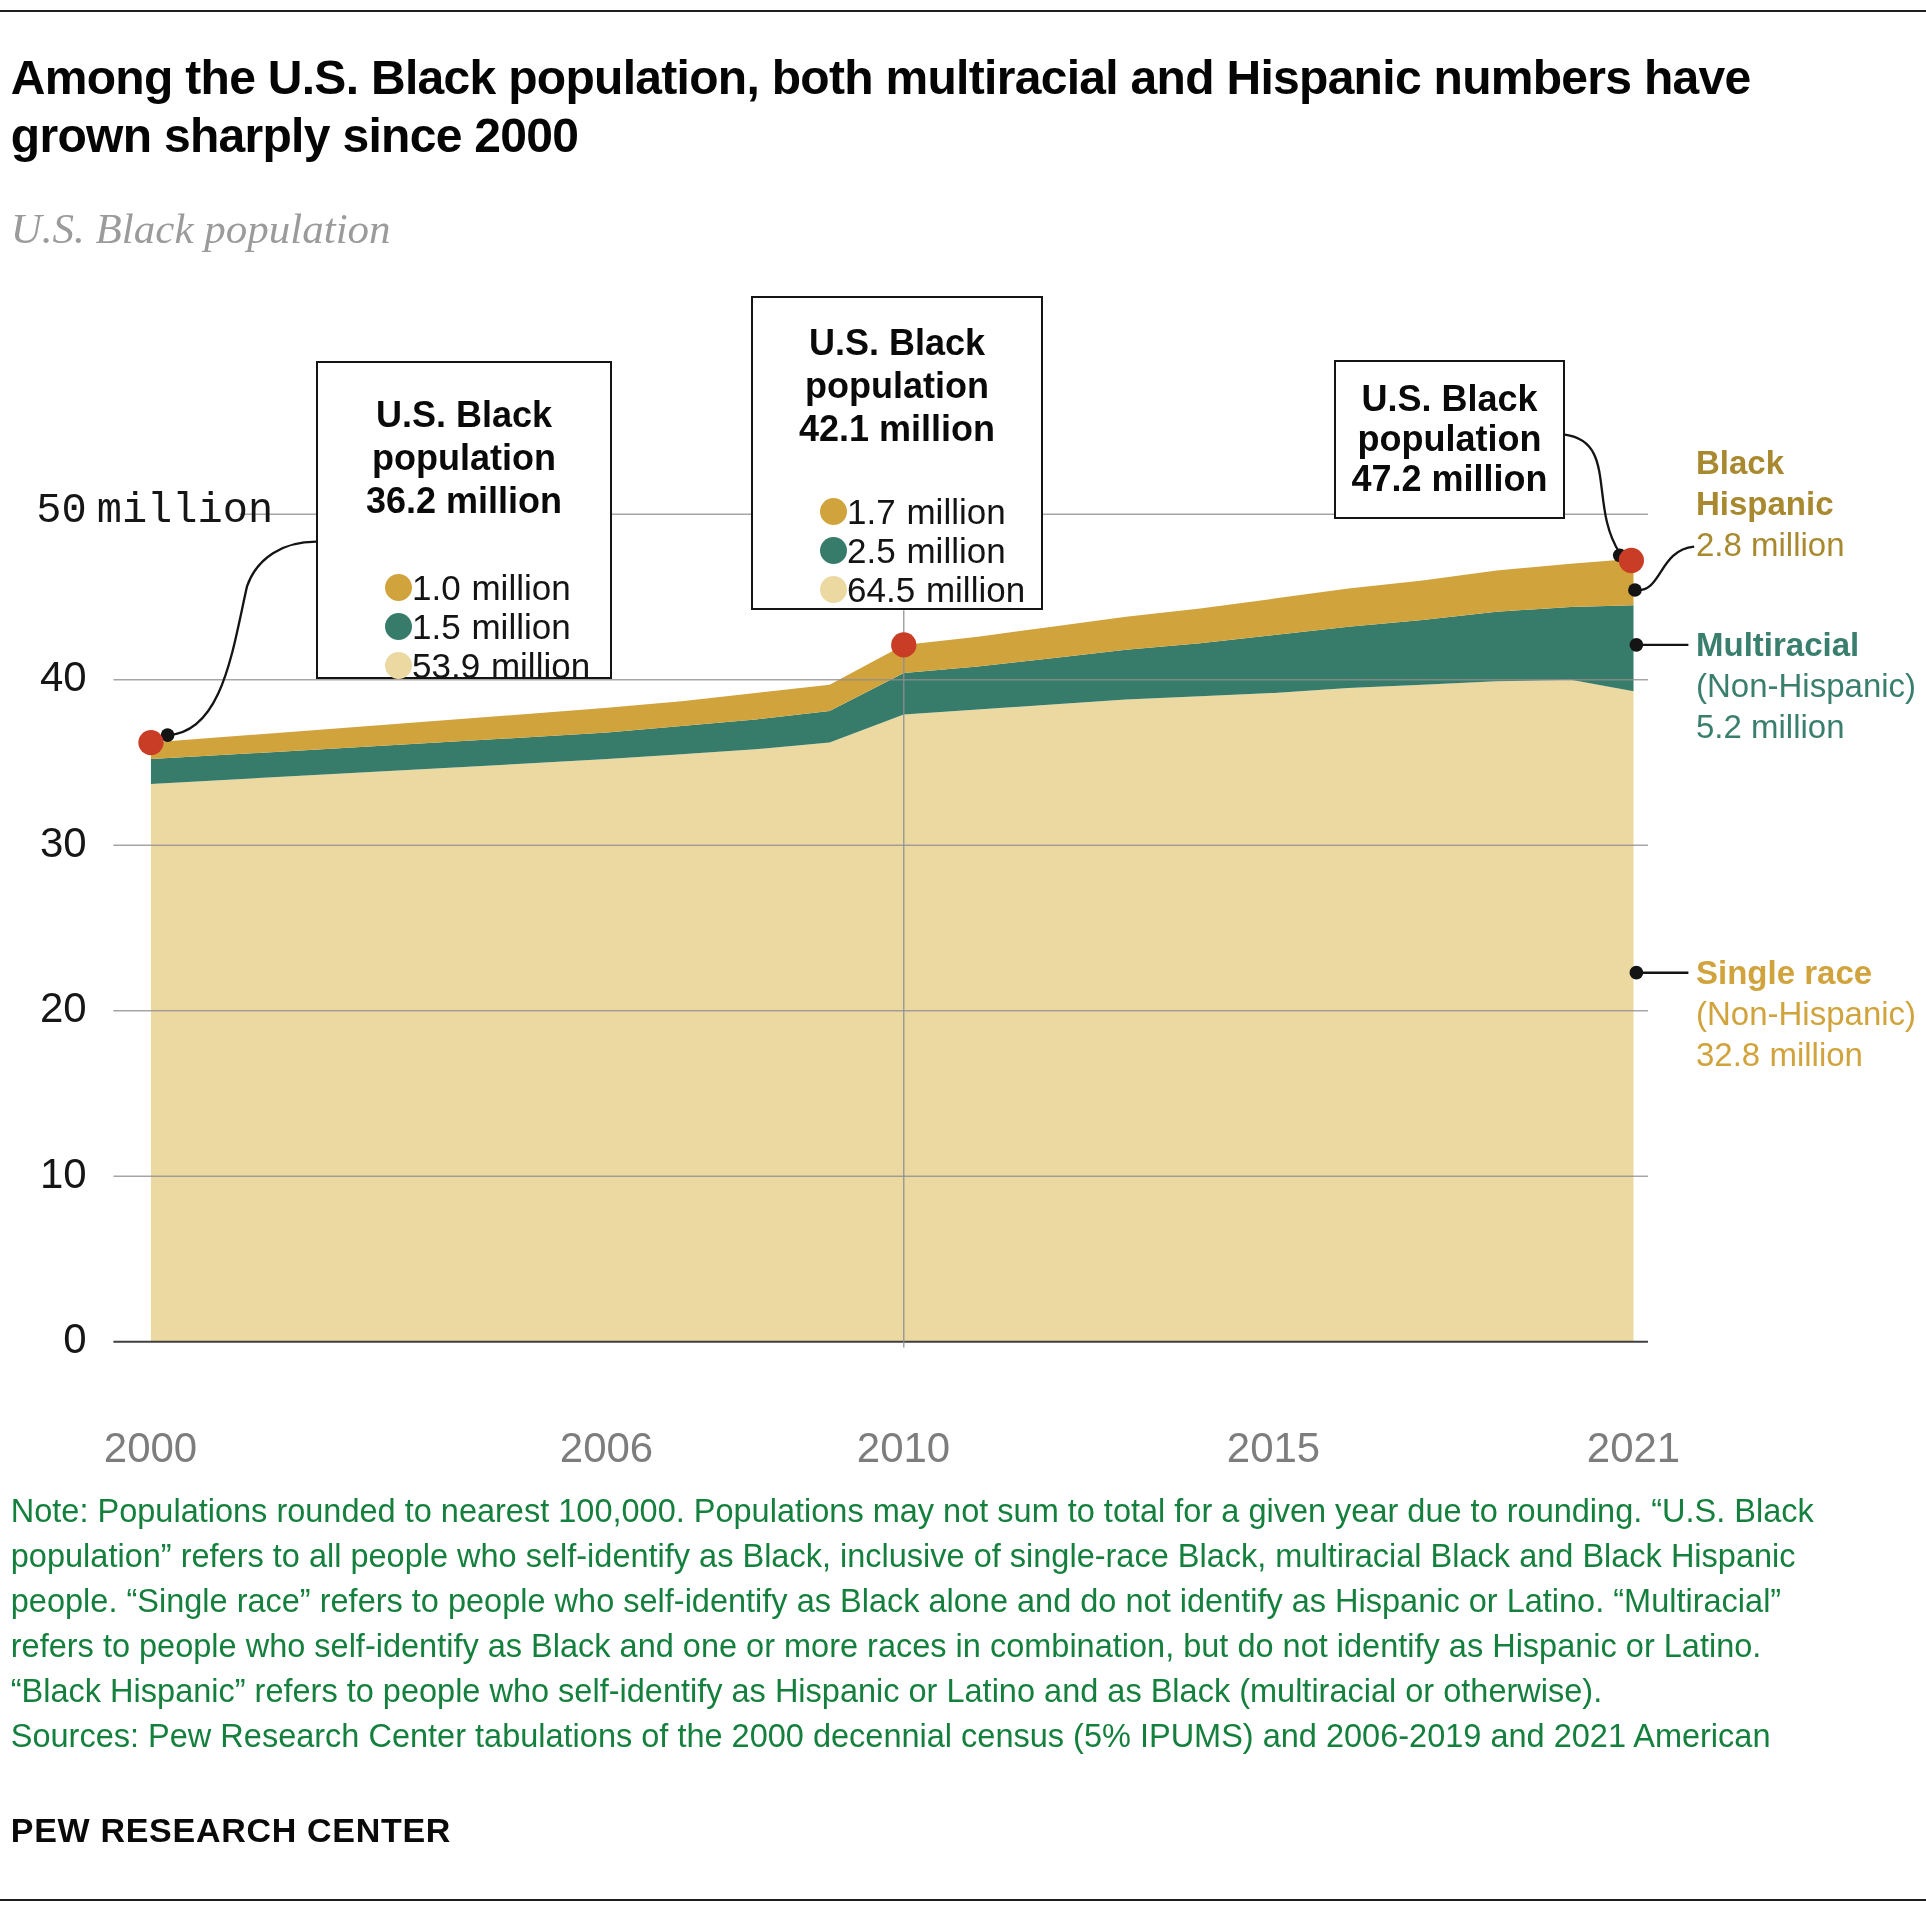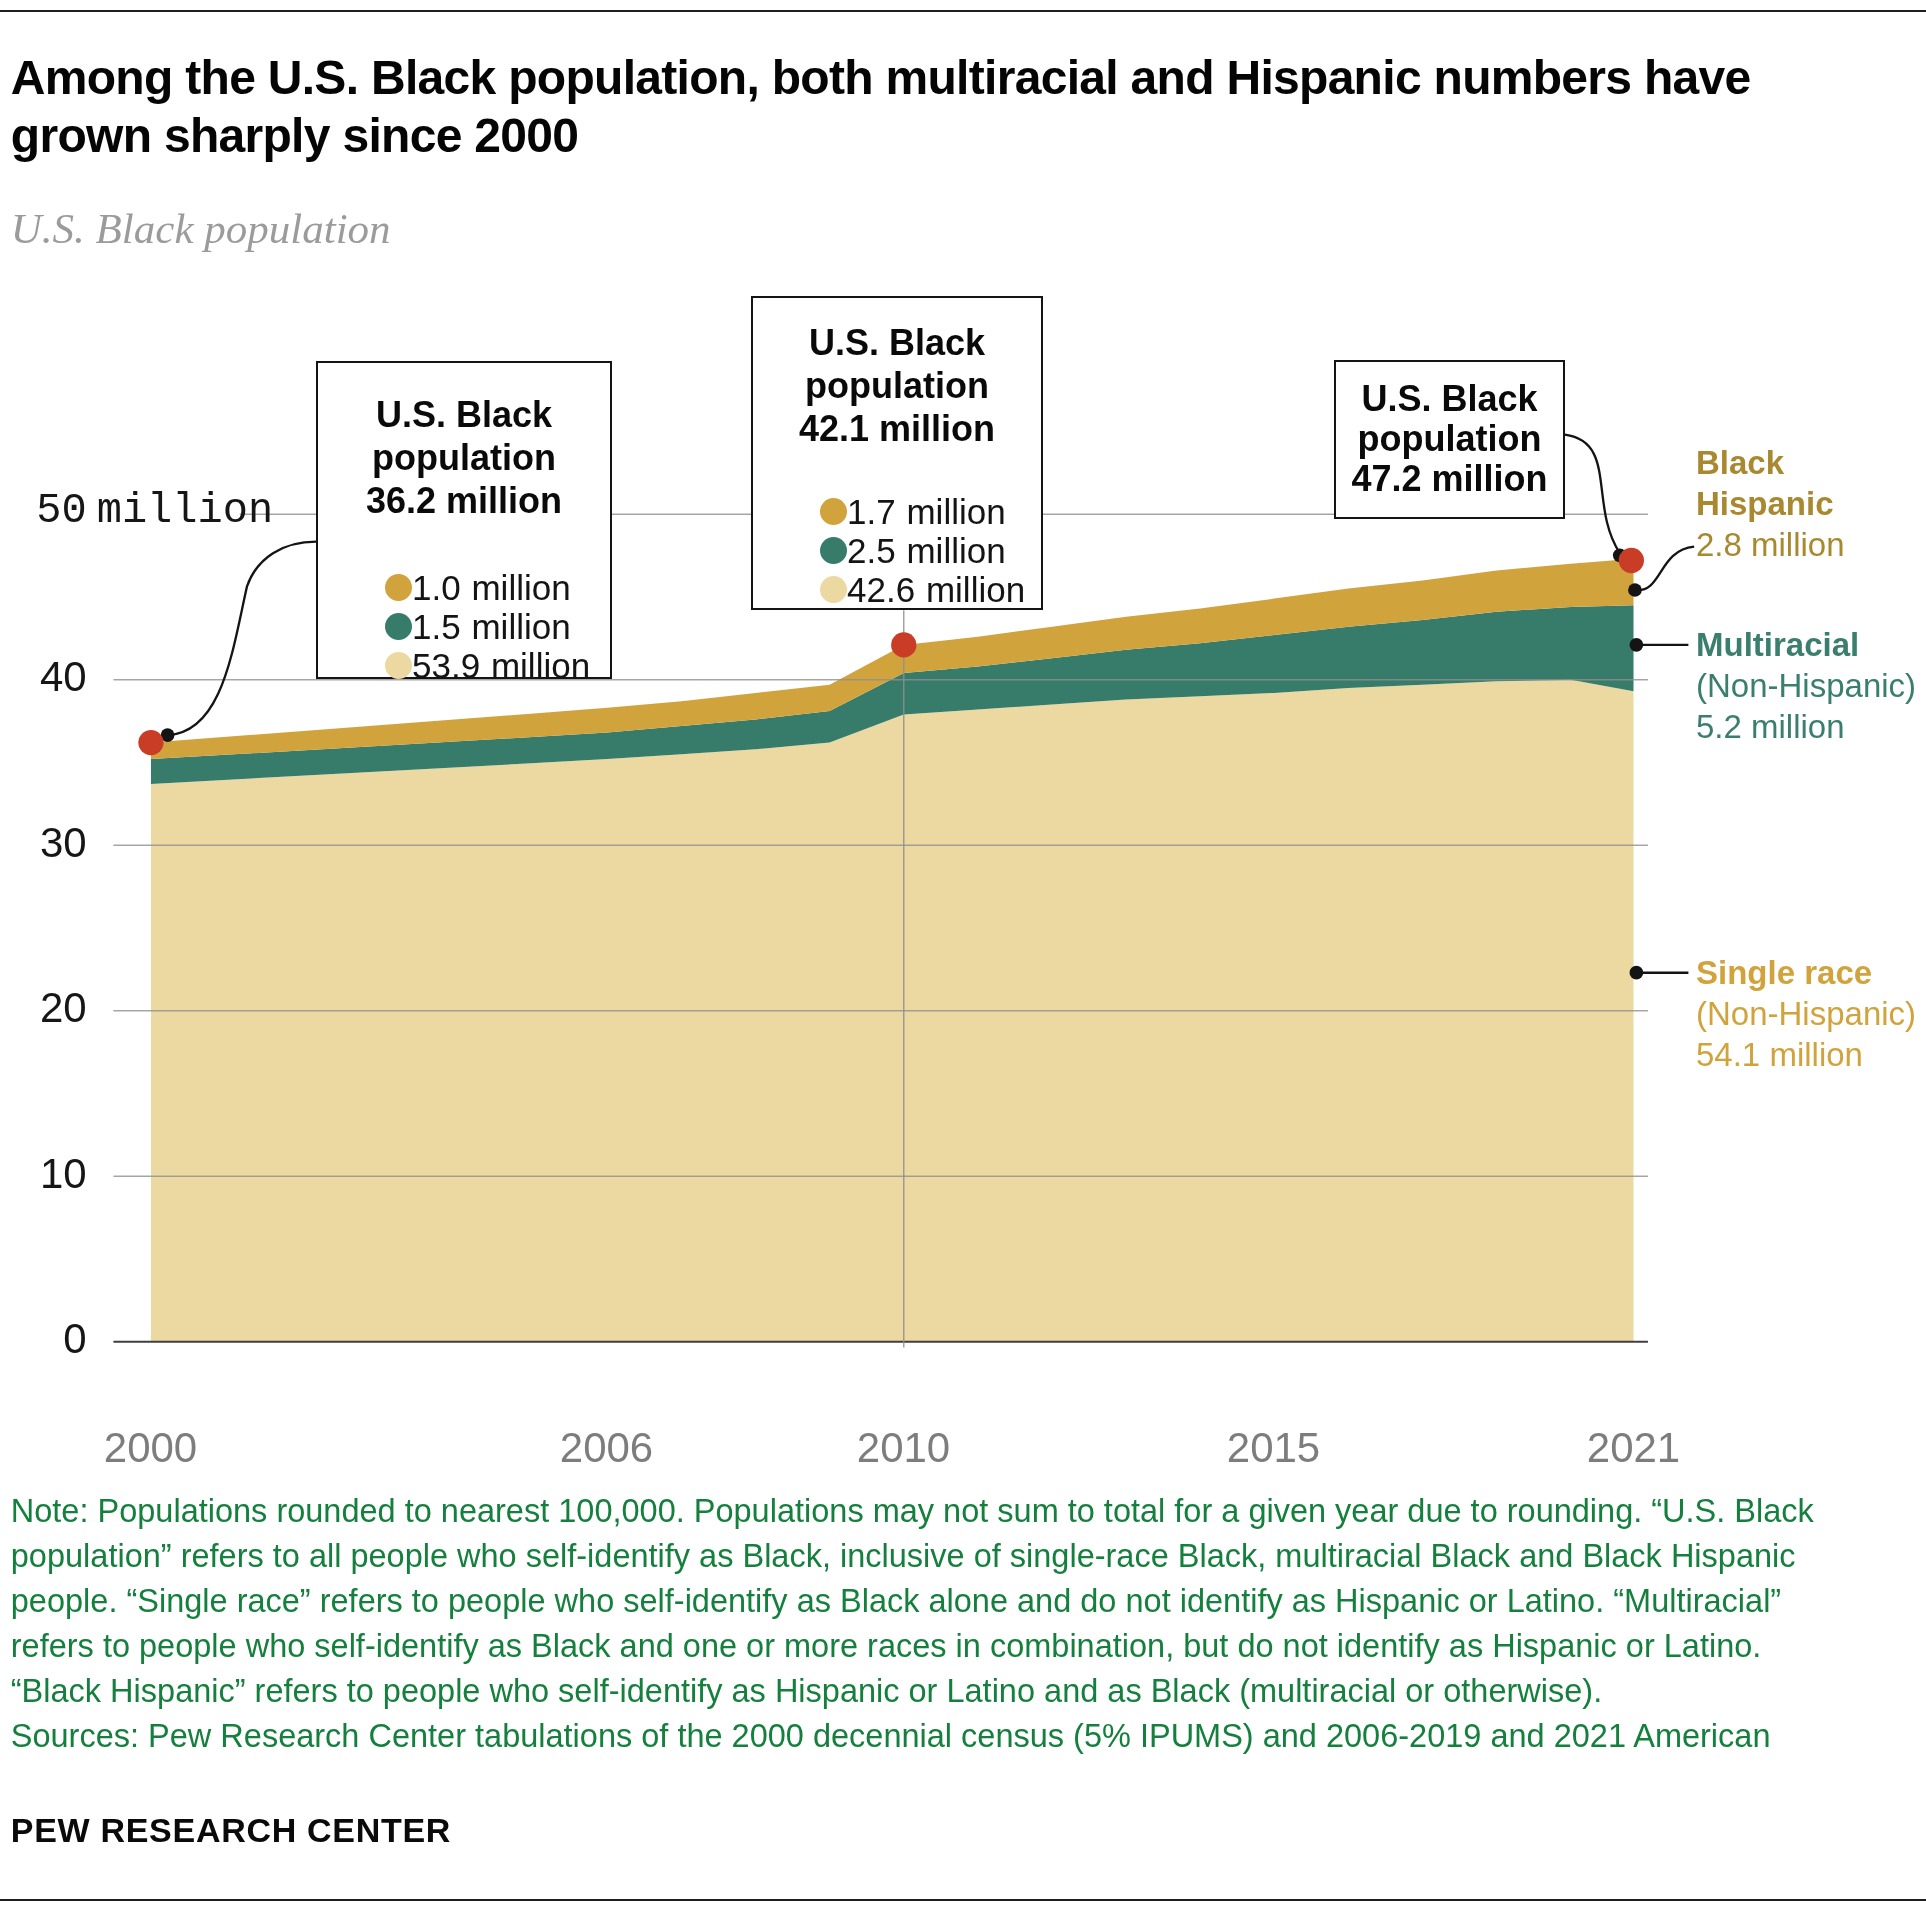--- a/index.html
+++ b/index.html
@@ -135,21 +135,21 @@
           <span class="cl-num">1.7</span>
           <span class="cl-unit">million</span>
         </div>
         <div class="cl-row">
           <span class="cl-dot" style="background: rgb(55, 124, 107);"></span>
           <span class="cl-num">2.5</span>
           <span class="cl-unit">million</span>
         </div>
         <div class="cl-row">
           <span class="cl-dot" style="background: rgb(236, 217, 162);"></span>
-          <span class="cl-num">42.6</span>
+          <span class="cl-num">64.5</span>
           <span class="cl-unit">million</span>
         </div>
       </div>
   </div>
 
   <div class="callout" id="callout-2021">
     <div class="co-title">
       <div>U.S. Black</div>
       <div>population</div>
       <div>47.2 million</div>
@@ -164,21 +164,21 @@
 
   <div class="rlabel" id="rlabel-multiracial">
     <div class="b">Multiracial</div>
     <div>(Non-Hispanic)</div>
     <div>5.2 million</div>
   </div>
 
   <div class="rlabel" id="rlabel-single">
     <div class="b">Single race</div>
     <div>(Non-Hispanic)</div>
-    <div>54.1 million</div>
+    <div>32.8 million</div>
   </div>
 
   <div class="note">
     <div>Note: Populations rounded to nearest 100,000. Populations may not sum to total for a given year due to rounding. “U.S. Black</div>
     <div>population” refers to all people who self-identify as Black, inclusive of single-race Black, multiracial Black and Black Hispanic</div>
     <div>people. “Single race” refers to people who self-identify as Black alone and do not identify as Hispanic or Latino. “Multiracial”</div>
     <div>refers to people who self-identify as Black and one or more races in combination, but do not identify as Hispanic or Latino.</div>
     <div>“Black Hispanic” refers to people who self-identify as Hispanic or Latino and as Black (multiracial or otherwise).</div>
     <div>Sources: Pew Research Center tabulations of the 2000 decennial census (5% IPUMS) and 2006-2019 and 2021 American</div>
   </div>

